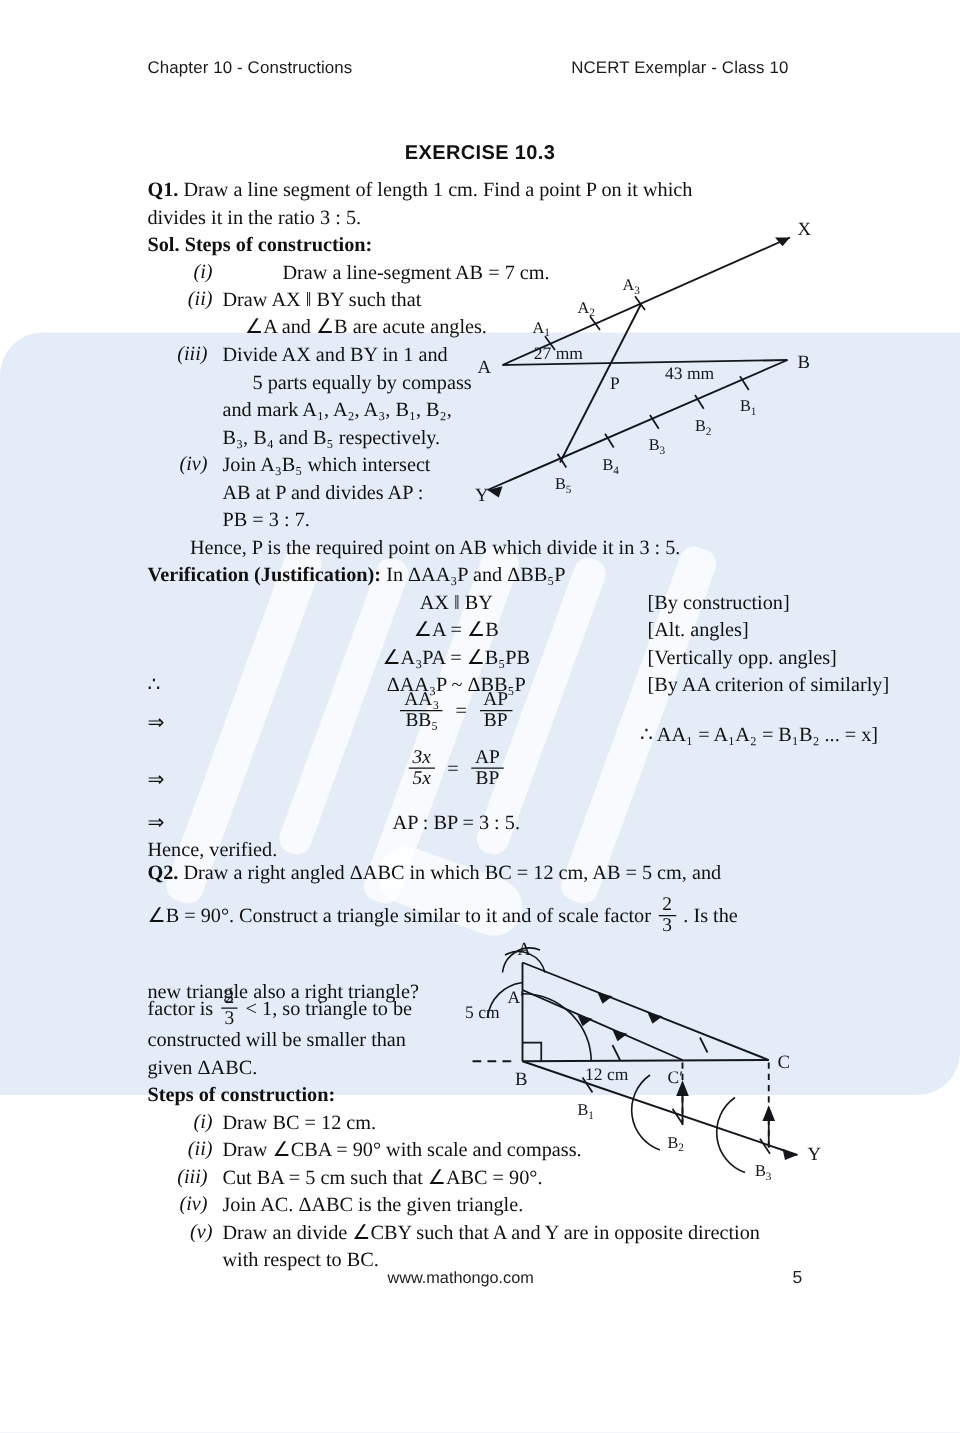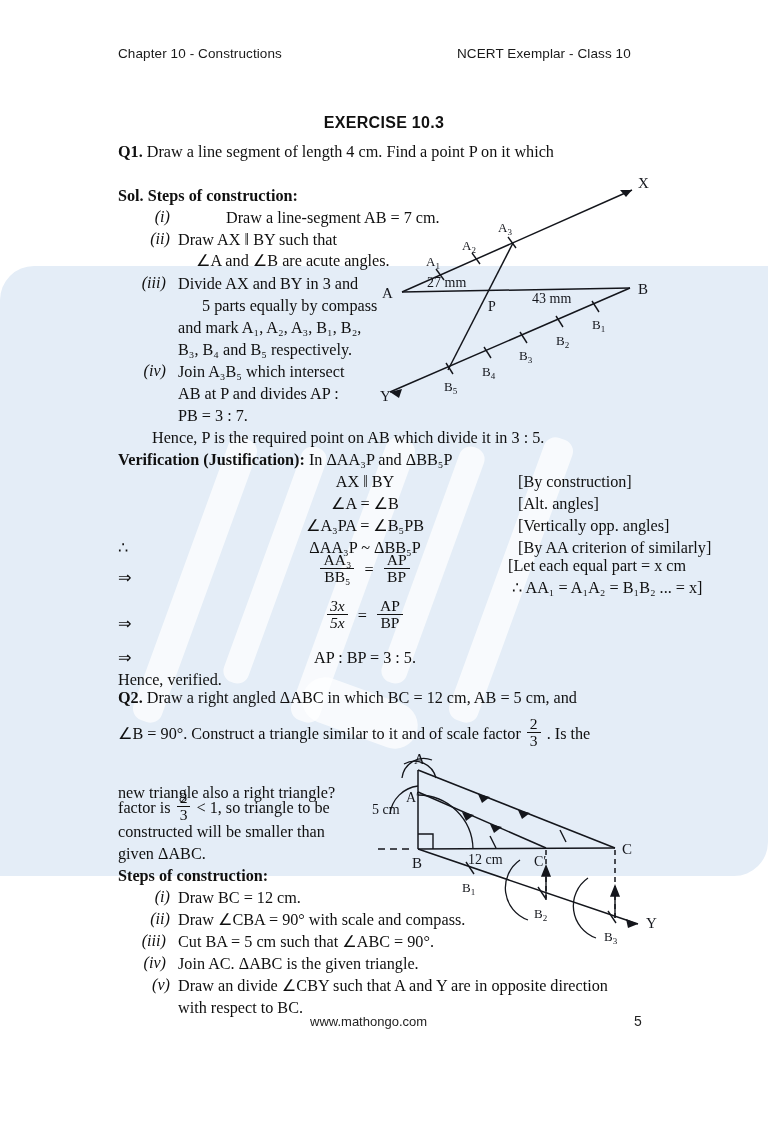--- a/index.html
+++ b/index.html
@@ -140,37 +140,38 @@
   <div class="wm" style="left:496px; top:430px; width:30px; height:300px; transform:rotate(20deg);"></div>
   <div class="wm" style="left:300px; top:690px; width:120px; height:46px; transform:rotate(20deg); border-radius:26px;"></div>
 
   <div class="hdr hdr-l">Chapter 10 - Constructions</div>
   <div class="hdr hdr-r">NCERT Exemplar - Class 10</div>
 
   <div class="exercise">EXERCISE 10.3</div>
 
   <div class="tx" style="left:118px; top:142px;">
     <span class="b">Q1.</span>
-    <span>Draw a line segment of length 4 cm. Find a point P on it which</span>
-  </div>
+    <span>Draw a line segment of length 1 cm. Find a point P on it which</span>
+  </div>
+  <div class="tx" style="left:118px; top:164px;">divides it in the ratio 3 : 5.</div>
 
   <div class="tx b" style="left:118px; top:186px;">
     <span>Sol.</span>
     <span>Steps of construction:</span>
   </div>
 
   <div class="rn" style="left:136px; top:208px;">(i)</div>
   <div class="tx" style="left:178px; top:208px;margin-left:48px;">Draw a line-segment AB = 7 cm.</div>
 
   <div class="rn" style="left:136px; top:230px;">(ii)</div>
   <div class="tx" style="left:178px; top:230px;">Draw AX ‖ BY such that</div>
   <div class="tx" style="left:196px; top:251px;">∠A and ∠B are acute angles.</div>
 
   <div class="rn" style="left:132px; top:274px;">(iii)</div>
-  <div class="tx" style="left:178px; top:274px;">Divide AX and BY in 3 and</div>
+  <div class="tx" style="left:178px; top:274px;">Divide AX and BY in 1 and</div>
   <div class="tx" style="left:178px; top:296px;margin-left:24px;">5 parts equally by compass</div>
   <div class="tx" style="left:178px; top:340px;">B₃, B₄ and B₅ respectively.</div>
   <div class="tx" style="left:178px; top:318px;">and mark A₁, A₂, A₃, B₁, B₂,</div>
 
   <div class="rn" style="left:132px; top:362px;">(iv)</div>
   <div class="tx" style="left:178px; top:362px;">Join A₃B₅ which intersect</div>
   <div class="tx" style="left:178px; top:384px;">AB at P and divides AP :</div>
   <div class="tx" style="left:178px; top:406px;">PB = 3 : 7.</div>
 
   <div class="tx" style="left:152px; top:428px;">Hence, P is the required point on AB which divide it in 3 : 5.</div>
@@ -198,21 +199,20 @@
     <span class="frac">
       <span class="num">AA₃</span>
       <span class="den">BB₅</span>
     </span>
     <span>&nbsp;=&nbsp;</span>
     <span class="frac">
       <span class="num">AP</span>
       <span class="den">BP</span>
     </span>
   </div>
-  <div class="tx" style="left:508px; top:556px;">[Let each equal part = x cm</div>
   <div class="tx" style="left:512px; top:578px;">∴ AA₁ = A₁A₂ = B₁B₂ ... = x]</div>
 
   <div class="tx" style="left:118px; top:614px;">⇒</div>
   <div class="tx" style="left:200px; top:598px; width:330px; text-align:center;">
     <span class="frac">
       <span class="num it">3x</span>
       <span class="den it">5x</span>
     </span>
     <span>&nbsp;=&nbsp;</span>
     <span class="frac">

